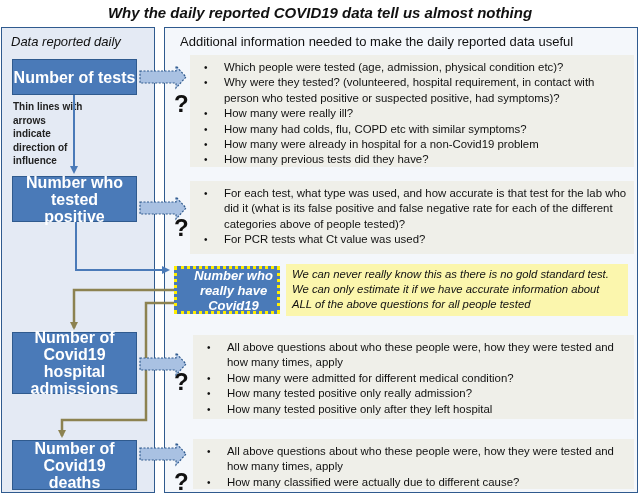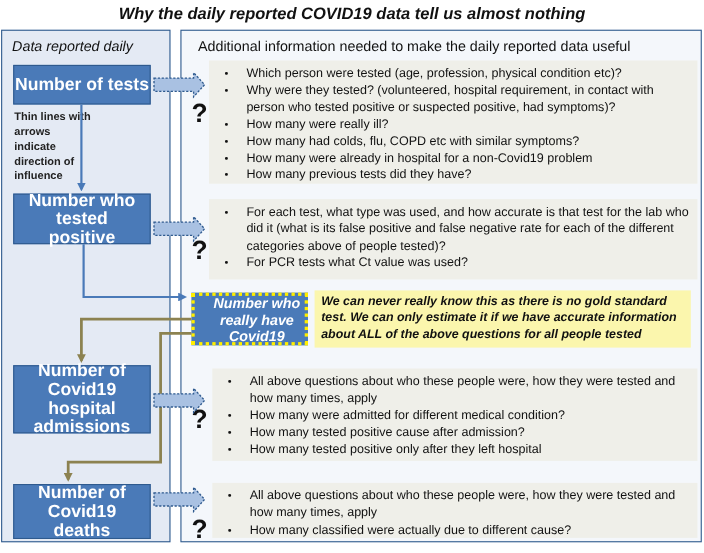--- a/index.html
+++ b/index.html
@@ -42,21 +42,21 @@
     position: absolute; font-size: 24px; font-weight: bold; color: #111;
   }
   .real-box {
     position: absolute; left: 174px; top: 266px; width: 106px; height: 48px;
     background: #4a7ab8; border: 3px dotted #ffee00;
     color: #fff; font-weight: bold; font-style: italic; font-size: 13px;
     text-align: center; line-height: 15px; display:flex; align-items:center; justify-content:center;padding-left:13px;
   }
   .yellow-note {
     position: absolute; left: 286px; top: 264px; width: 342px; height: 52px;
-    background: #fbf6ad; font-style: italic; font-weight: bold; font-size: 11.3px;
+    background: #fbf6ad; font-style: italic; font-weight: normal; font-size: 11.3px;
     line-height: 15px; padding: 3px 6px; color: #111;
   }
   svg.overlay { position: absolute; left: 0; top: 0; pointer-events: none; }
 </style>
 </head>
 <body>
 
 <div class="title">Why the daily reported COVID19 data tell us almost nothing</div>
 
 <div class="panel-left">
@@ -77,41 +77,41 @@
   <span>Number of Covid19 hospital admissions</span>
 </div>
 <div class="blue-box" style="left:12px;top:440px;width:125px;height:50px;padding:0 10px;">
   <span>Number of Covid19 deaths</span>
 </div>
 
 <div class="note">Thin lines with arrows indicate direction of influence</div>
 
 <div class="bullet-box" style="left:190px;top:55px;width:444px;height:112px;">
   <ul>
-    <li>Which person were tested (age, profession, physical condition etc)?</li>
+    <li>Which people were tested (age, admission, physical condition etc)?</li>
     <li>Why were they tested? (volunteered, hospital requirement, in contact with person who tested positive or suspected positive, had symptoms)?</li>
     <li>How many were really ill?</li>
     <li>How many had colds, flu, COPD etc with similar symptoms?</li>
     <li>How many were already in hospital for a non-Covid19 problem</li>
     <li>How many previous tests did they have?</li>
   </ul>
 </div>
 
 <div class="bullet-box" style="left:190px;top:181px;width:444px;height:73px;">
   <ul>
     <li>For each test, what type was used, and how accurate is that test for the lab who did it (what is its false positive and false negative rate for each of the different categories above of people tested)?</li>
     <li>For PCR tests what Ct value was used?</li>
   </ul>
 </div>
 
 <div class="bullet-box" style="left:193px;top:335px;width:441px;height:84px;">
   <ul>
     <li>All above questions about who these people were, how they were tested and how many times, apply</li>
     <li>How many were admitted for different medical condition?</li>
-    <li>How many tested positive cause after admission?</li>
+    <li>How many tested positive only really admission?</li>
     <li>How many tested positive only after they left hospital</li>
   </ul>
 </div>
 
 <div class="bullet-box" style="left:193px;top:439px;width:441px;height:50px;">
   <ul>
     <li>All above questions about who these people were, how they were tested and how many times, apply</li>
     <li>How many classified were actually due to different cause?</li>
   </ul>
 </div>

